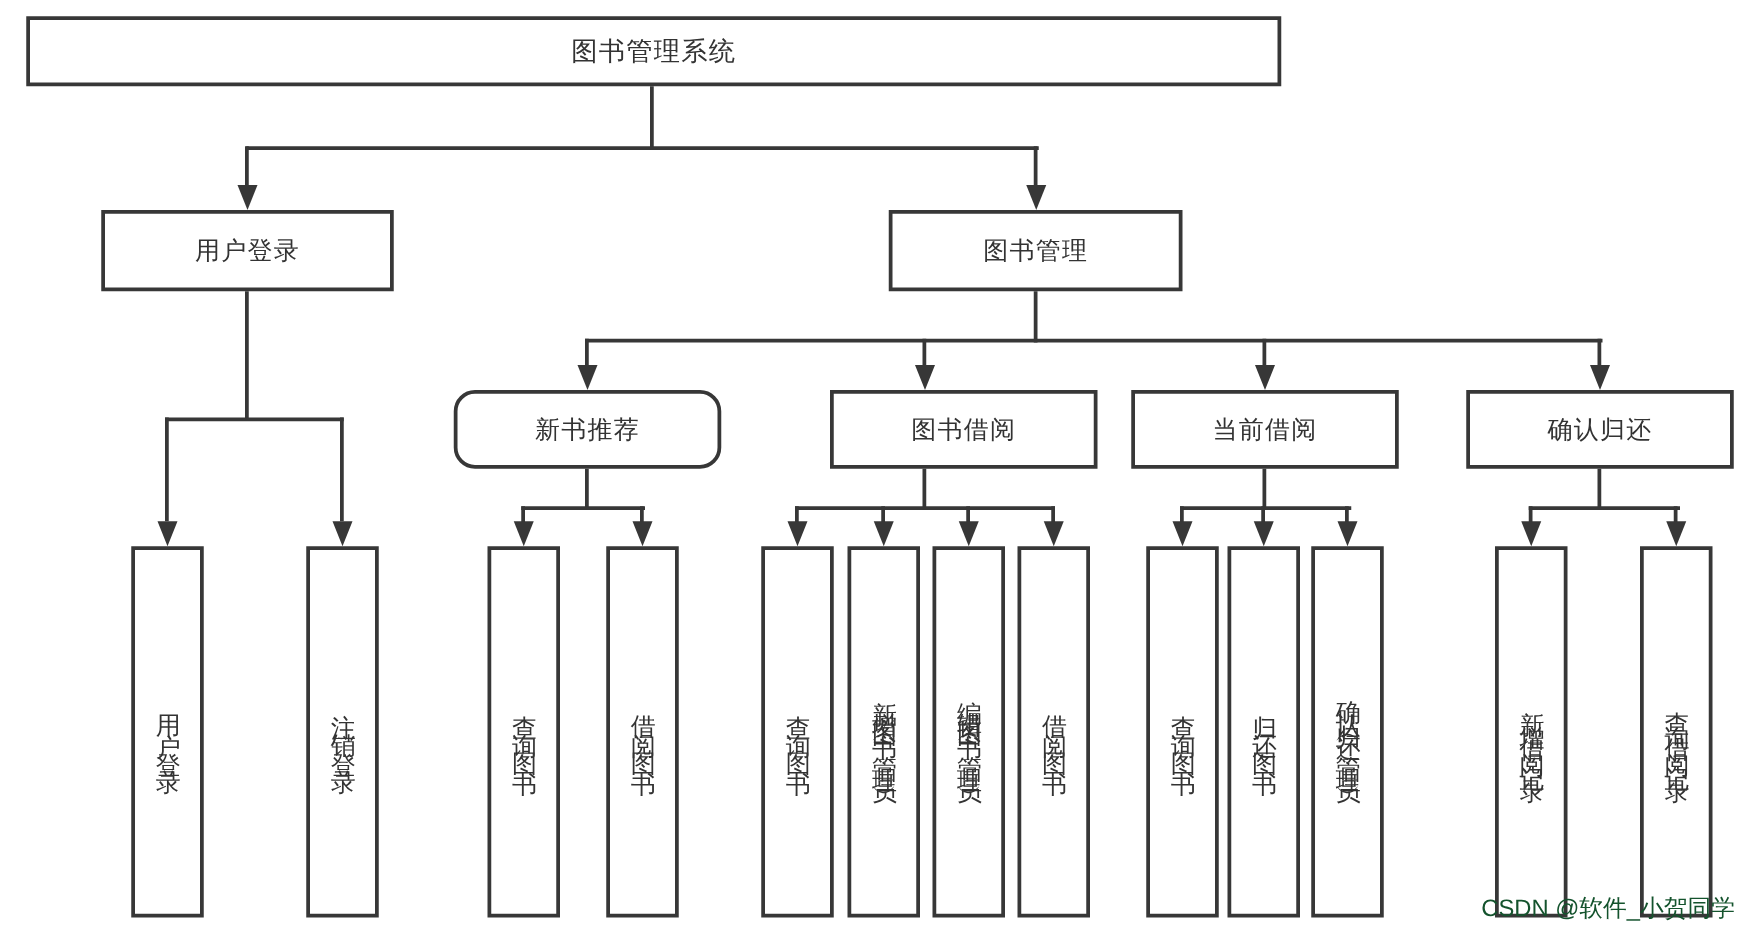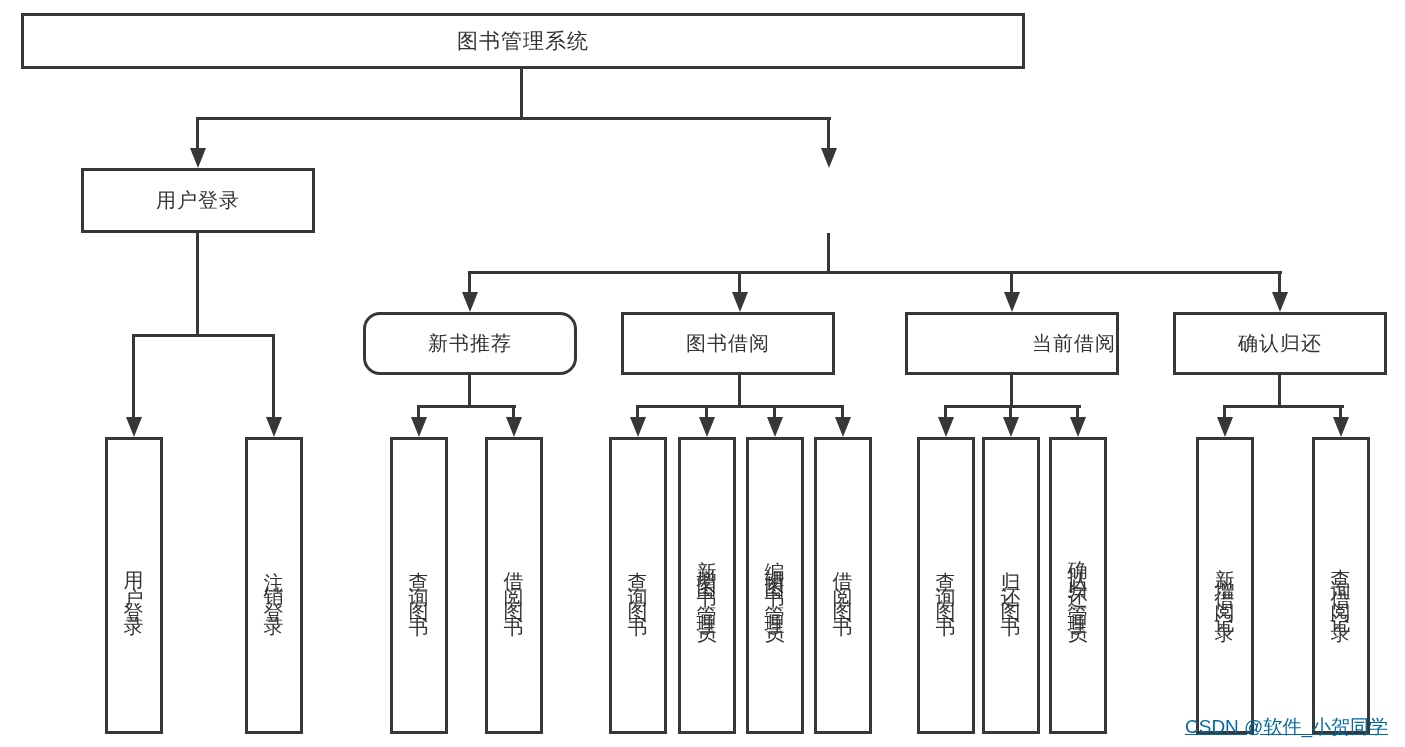--- a/index.html
+++ b/index.html
@@ -48,45 +48,47 @@
     width: 0; height: 0;
     border-left: 8px solid transparent;
     border-right: 8px solid transparent;
     border-top: 20px solid #373737;
   }
 
   .watermark {
     position: absolute;
     left: 1185px; top: 714px;
     font-size: 19px;
-    color: #0369a1;
+    color: #14532d;
     letter-spacing: 0px;
     white-space: nowrap;
     z-index: 5;
-    text-decoration: underline;
   }
 </style>
 </head>
 <body>
 
 <div class="stage">
 
   <div class="box" style="left:21px; top:13px; width:1004px; height:56px;">
     <span class="hlabel root-label">图书管理系统</span>
   </div>
 
   <div class="line vline" style="left:520px; top:69px; height:50px;"></div>
   <div class="line hline" style="left:197px; top:117px; width:634px;"></div>
   <div class="line vline" style="left:196px; top:117px; height:33px;"></div>
   <div class="line vline" style="left:827px; top:117px; height:33px;"></div>
   <div class="arrow" style="left:190px; top:148px;"></div>
   <div class="arrow" style="left:821px; top:148px;"></div>
 
   <div class="box" style="left:81px; top:168px; width:234px; height:65px;">
     <span class="hlabel">用户登录</span>
+  </div>
+  <div class="box" style="left:711px; top:168px; width:235px; height:65px;">
+    <span class="hlabel">图书管理</span>
   </div>
 
   <div class="line vline" style="left:196px; top:233px; height:102px;"></div>
   <div class="line hline" style="left:132px; top:334px; width:143px;"></div>
   <div class="line vline" style="left:132px; top:334px; height:83px;"></div>
   <div class="line vline" style="left:272px; top:334px; height:83px;"></div>
   <div class="arrow" style="left:126px; top:417px;"></div>
   <div class="arrow" style="left:266px; top:417px;"></div>
 
   <div class="line vline" style="left:827px; top:233px; height:41px;"></div>
@@ -96,24 +98,24 @@
   <div class="line vline" style="left:1010px; top:271px; height:21px;"></div>
   <div class="line vline" style="left:1278px; top:271px; height:21px;"></div>
   <div class="arrow" style="left:462px; top:292px;"></div>
   <div class="arrow" style="left:732px; top:292px;"></div>
   <div class="arrow" style="left:1004px; top:292px;"></div>
   <div class="arrow" style="left:1272px; top:292px;"></div>
 
   <div class="box" style="left:363px; top:312px; width:214px; height:63px;border-radius:17px;">
     <span class="hlabel">新书推荐</span>
   </div>
-  <div class="box" style="left:621px; top:312px; width:214px; height:63px;">
+  <div class="box" style="left:664px; top:312px; width:214px; height:63px;">
     <span class="hlabel">图书借阅</span>
   </div>
-  <div class="box" style="left:905px; top:312px; width:214px; height:63px;justify-content:flex-end;">
+  <div class="box" style="left:905px; top:312px; width:214px; height:63px;">
     <span class="hlabel">当前借阅</span>
   </div>
   <div class="box" style="left:1173px; top:312px; width:214px; height:63px;">
     <span class="hlabel">确认归还</span>
   </div>
 
   <div class="line vline" style="left:468px; top:375px; height:33px;"></div>
   <div class="line hline" style="left:417px; top:405px; width:99px;"></div>
   <div class="line vline" style="left:417px; top:405px; height:14px;"></div>
   <div class="line vline" style="left:512px; top:405px; height:14px;"></div>

